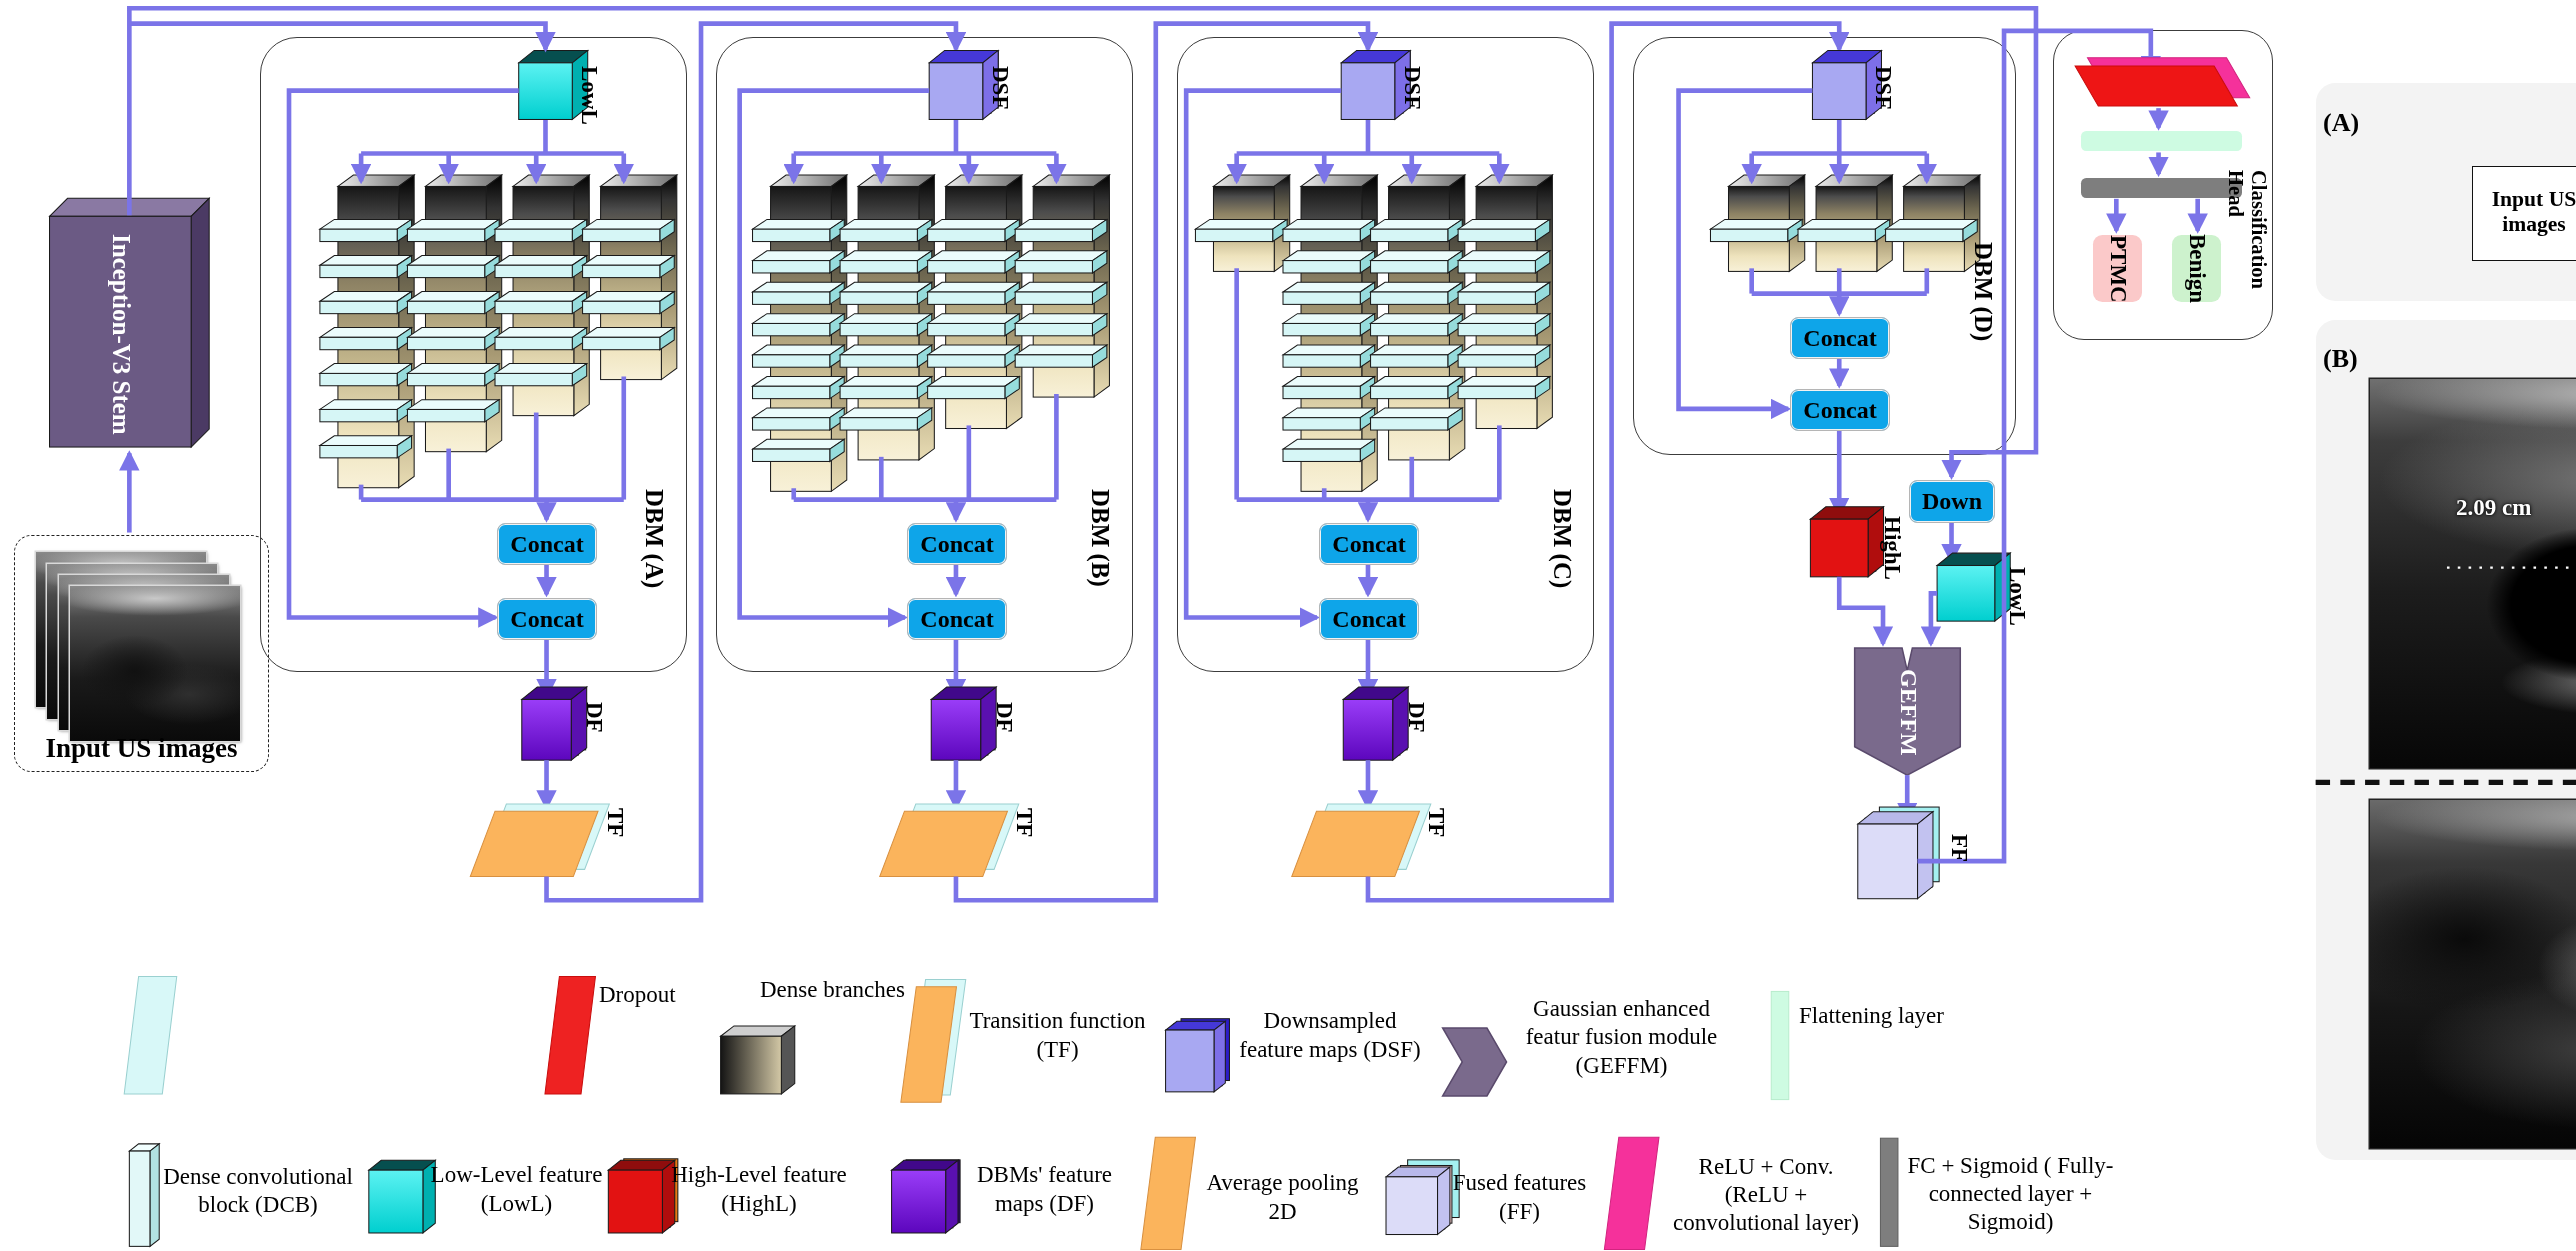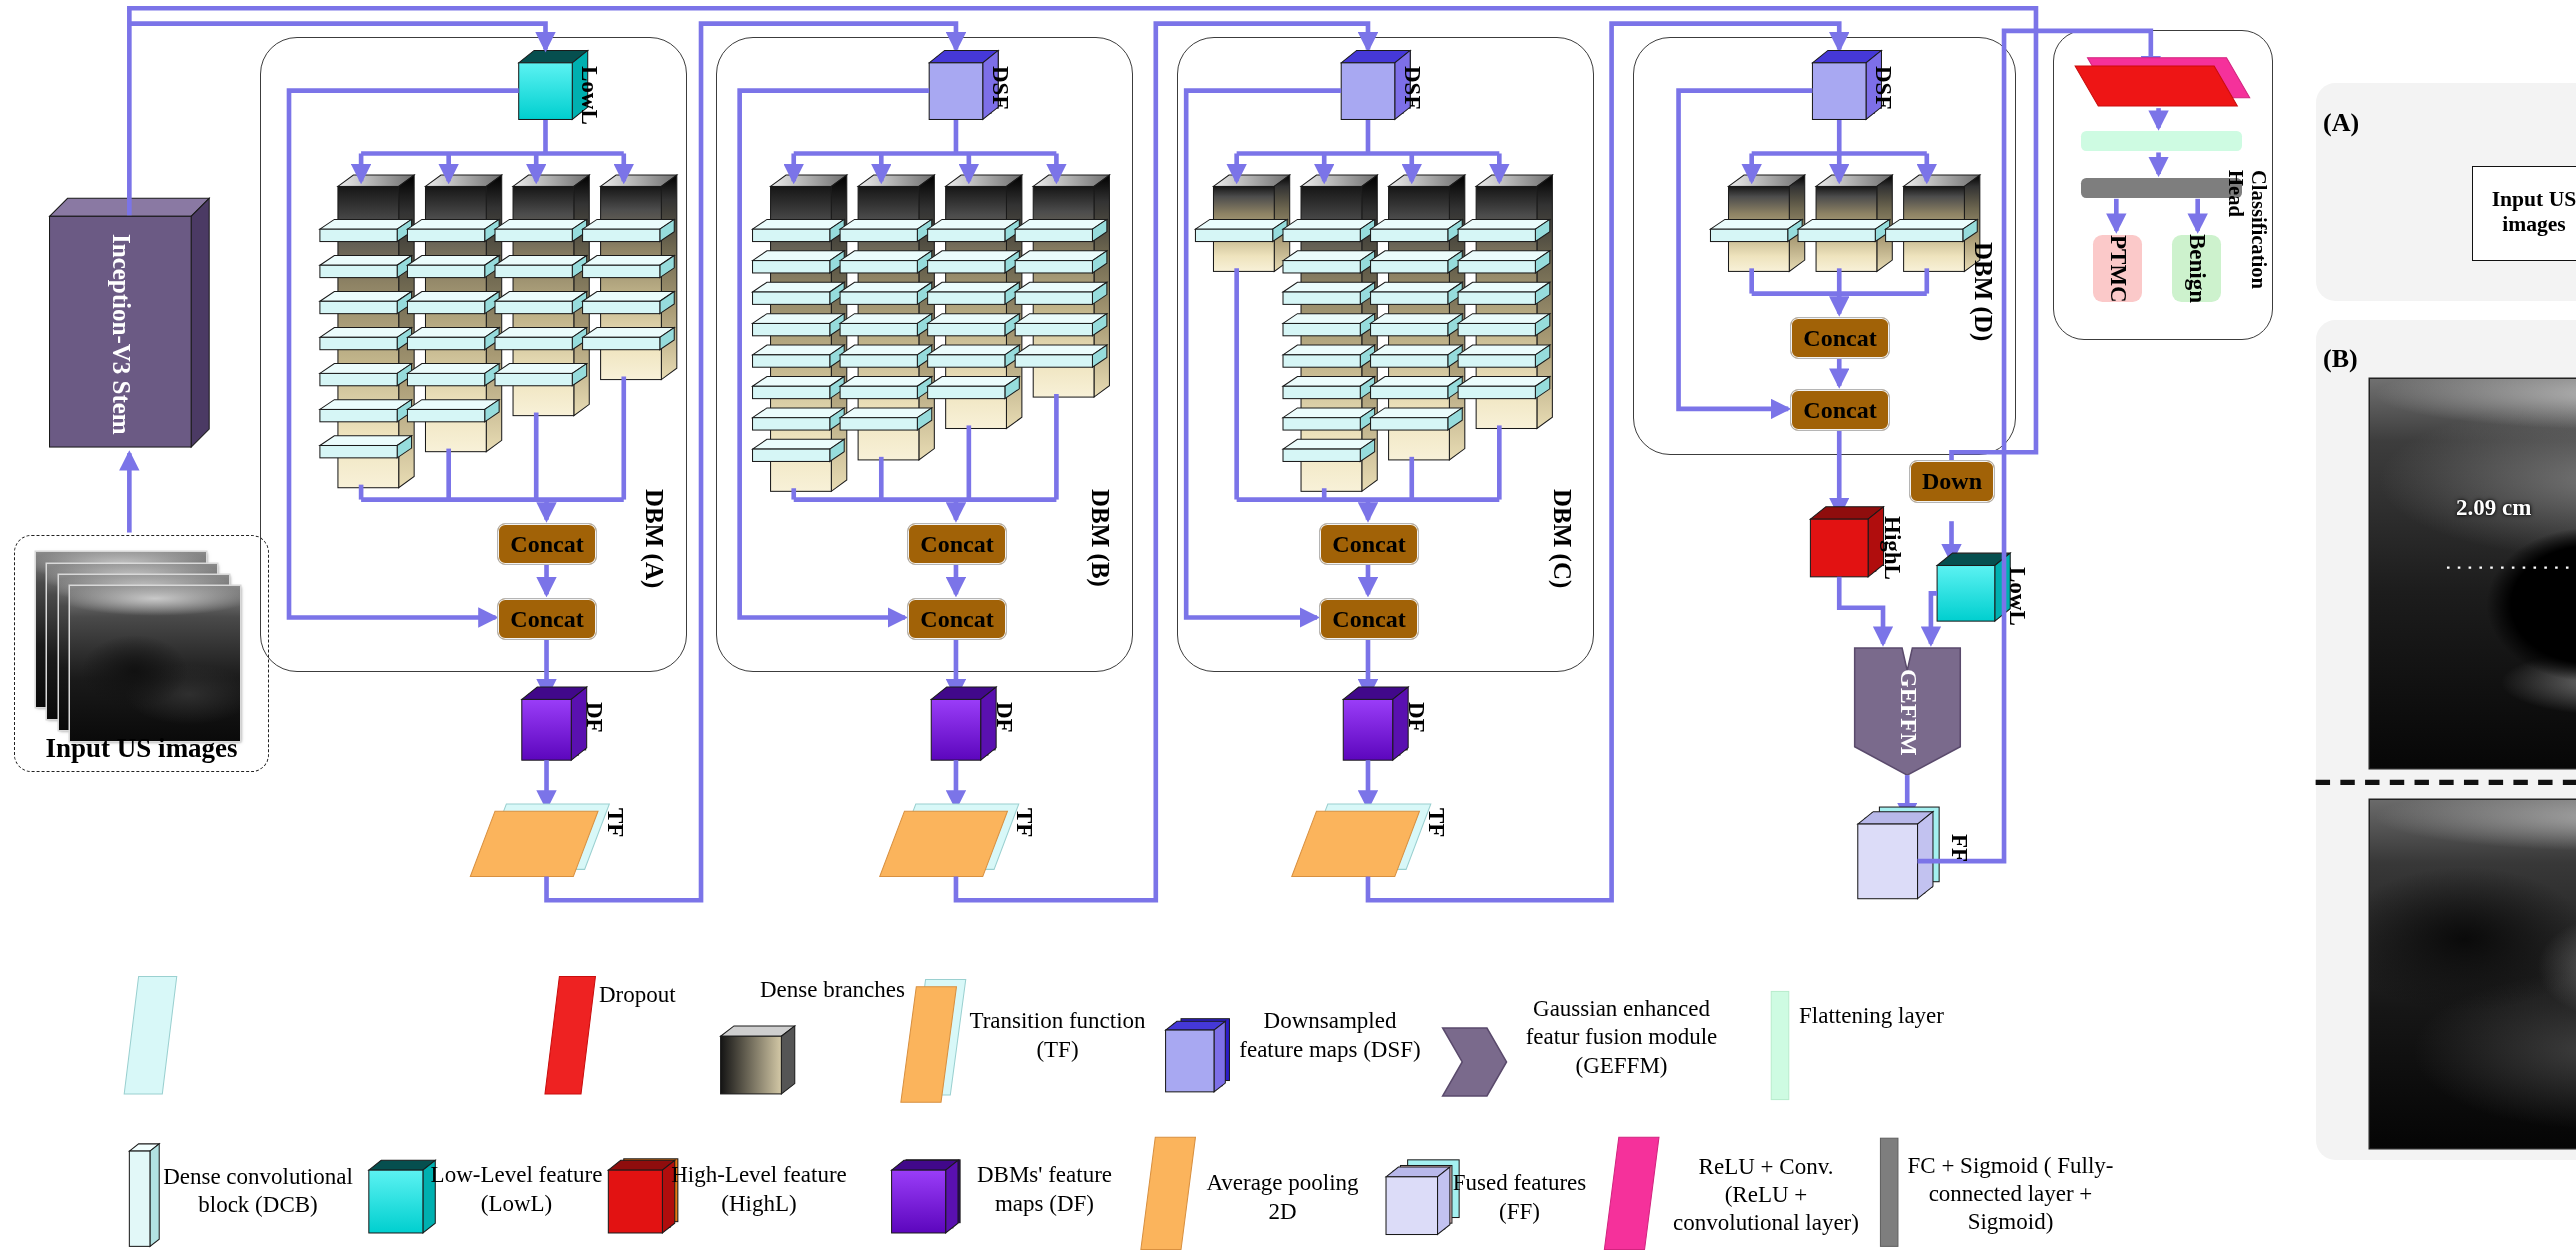--- a/index.html
+++ b/index.html
@@ -5,21 +5,21 @@
   html,body{margin:0;padding:0;background:#fff}
   #app{position:relative;width:3491px;height:1251px;background:#fff;overflow:hidden;
        font-family:"Liberation Serif",serif}
   .abs{position:absolute}
   .z0{z-index:0}.z2{z-index:2}
   #shapes{position:absolute;left:0;top:0;z-index:1;pointer-events:none}
   .txt{font-family:"Liberation Serif",serif;color:#000}
   .b{font-weight:bold}
   .ctr{display:flex;align-items:center;justify-content:center;text-align:center}
   .vtxt{writing-mode:vertical-rl;text-orientation:mixed}
-  .cbox{background:#a16207;border:1px solid #b5b5b5;border-radius:8.2px;box-shadow:0 0 0 1px #f2f2f2 inset;
+  .cbox{background:#0ea5e9;border:1px solid #b5b5b5;border-radius:8.2px;box-shadow:0 0 0 1px #f2f2f2 inset;
         font-weight:bold;font-size:24px;display:flex;align-items:center;justify-content:center}
   .dbm{border:1.5px solid #3c3c3c;border-radius:37px;background:transparent}
   .panelbg{background:#f3f3f3;border-radius:19.6px}
   .blk-border{border:1.8px solid #111;background:#fff}
   .us{background:
        radial-gradient(ellipse 70% 14% at 50% 4%, #c9c9c9cc, transparent 70%),
        radial-gradient(ellipse 55% 20% at 30% 18%, #9b9b9b88, transparent 70%),
        radial-gradient(ellipse 45% 22% at 72% 30%, #8a8a8a66, transparent 70%),
        linear-gradient(180deg,#6f6f6f 0%,#3b3b3b 14%,#181818 55%,#060606 100%);
       box-shadow:0 0 0 1.5px #222}
@@ -598,21 +598,21 @@
   <div class="abs z2 txt b vtxt" style="left:1548px;top:489px;height:170px;font-size:25px">DBM (C)</div>
   <div class="abs z2 txt b vtxt" style="left:1403px;top:702px;height:62px;font-size:23px">DF</div>
   <div class="abs z2 txt b vtxt" style="left:1423px;top:808px;height:67px;font-size:23px">TF</div>
 
   <div class="abs z2 txt b vtxt" style="left:1870px;top:66px;height:88px;font-size:23px">DSF</div>
   <div class="abs z2 cbox txt" style="left:1790px;top:317px;width:98px;height:40px">Concat</div>
   <div class="abs z2 cbox txt" style="left:1790px;top:389px;width:98px;height:40px">Concat</div>
   <div class="abs z2 txt b vtxt" style="left:1969px;top:242px;height:175px;font-size:25px">DBM (D)</div>
 
   <div class="abs z2 txt b vtxt" style="left:1879px;top:516px;height:98px;font-size:23px">HighL</div>
-  <div class="abs z2 cbox txt" style="left:1909px;top:460px;width:84px;height:41px">Down</div>
+  <div class="abs z2 cbox txt" style="left:1909px;top:480px;width:84px;height:41px">Down</div>
   <div class="abs z2 txt b vtxt" style="left:2004px;top:567px;height:88px;font-size:23px">LowL</div>
   <div class="abs z2 txt b ctr vtxt" style="left:1882px;top:657px;width:52px;height:111px;color:#fff;font-size:24px">GEFFM</div>
   <div class="abs z2 txt b vtxt" style="left:1946px;top:834px;height:57px;font-size:23px">FF</div>
 
   <div class="abs z2 txt b vtxt" style="left:2224px;top:170px;height:160px;font-size:20.6px">Classification Head</div>
   <div class="abs z2 ctr vtxt txt b" style="left:2093px;top:235px;width:49px;height:67px;background:#fbc9c9;border-radius:9.3px;font-size:23px">PTMC</div>
   <div class="abs z2 ctr vtxt txt b" style="left:2172px;top:235px;width:49px;height:67px;background:#cdf2cd;border-radius:9.3px;font-size:23px">Benign</div>
 
   <div class="abs z2 txt legend-t" style="left:599px;top:981px;width:124px;height:36px">Dropout</div>
   <div class="abs z2 txt legend-t" style="left:760px;top:976px;width:196px;height:36px">Dense branches</div>

